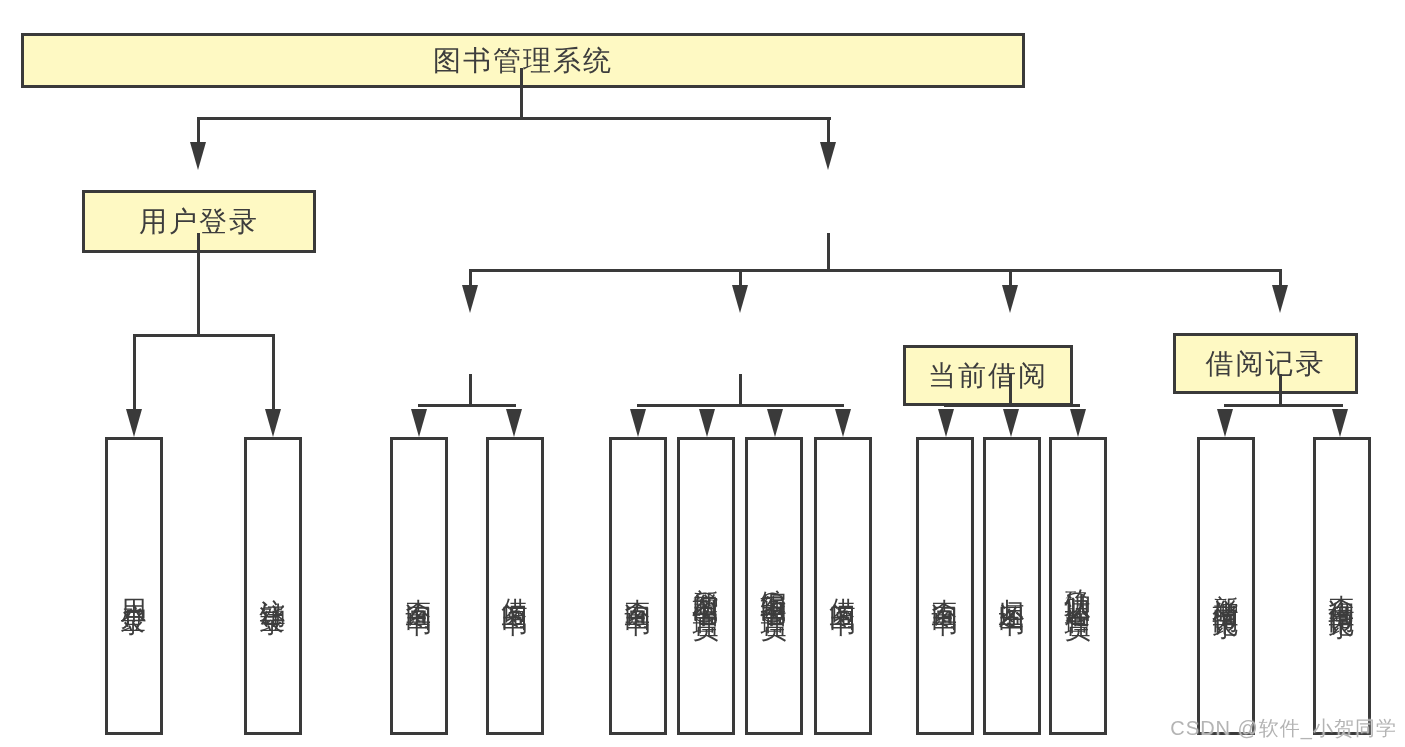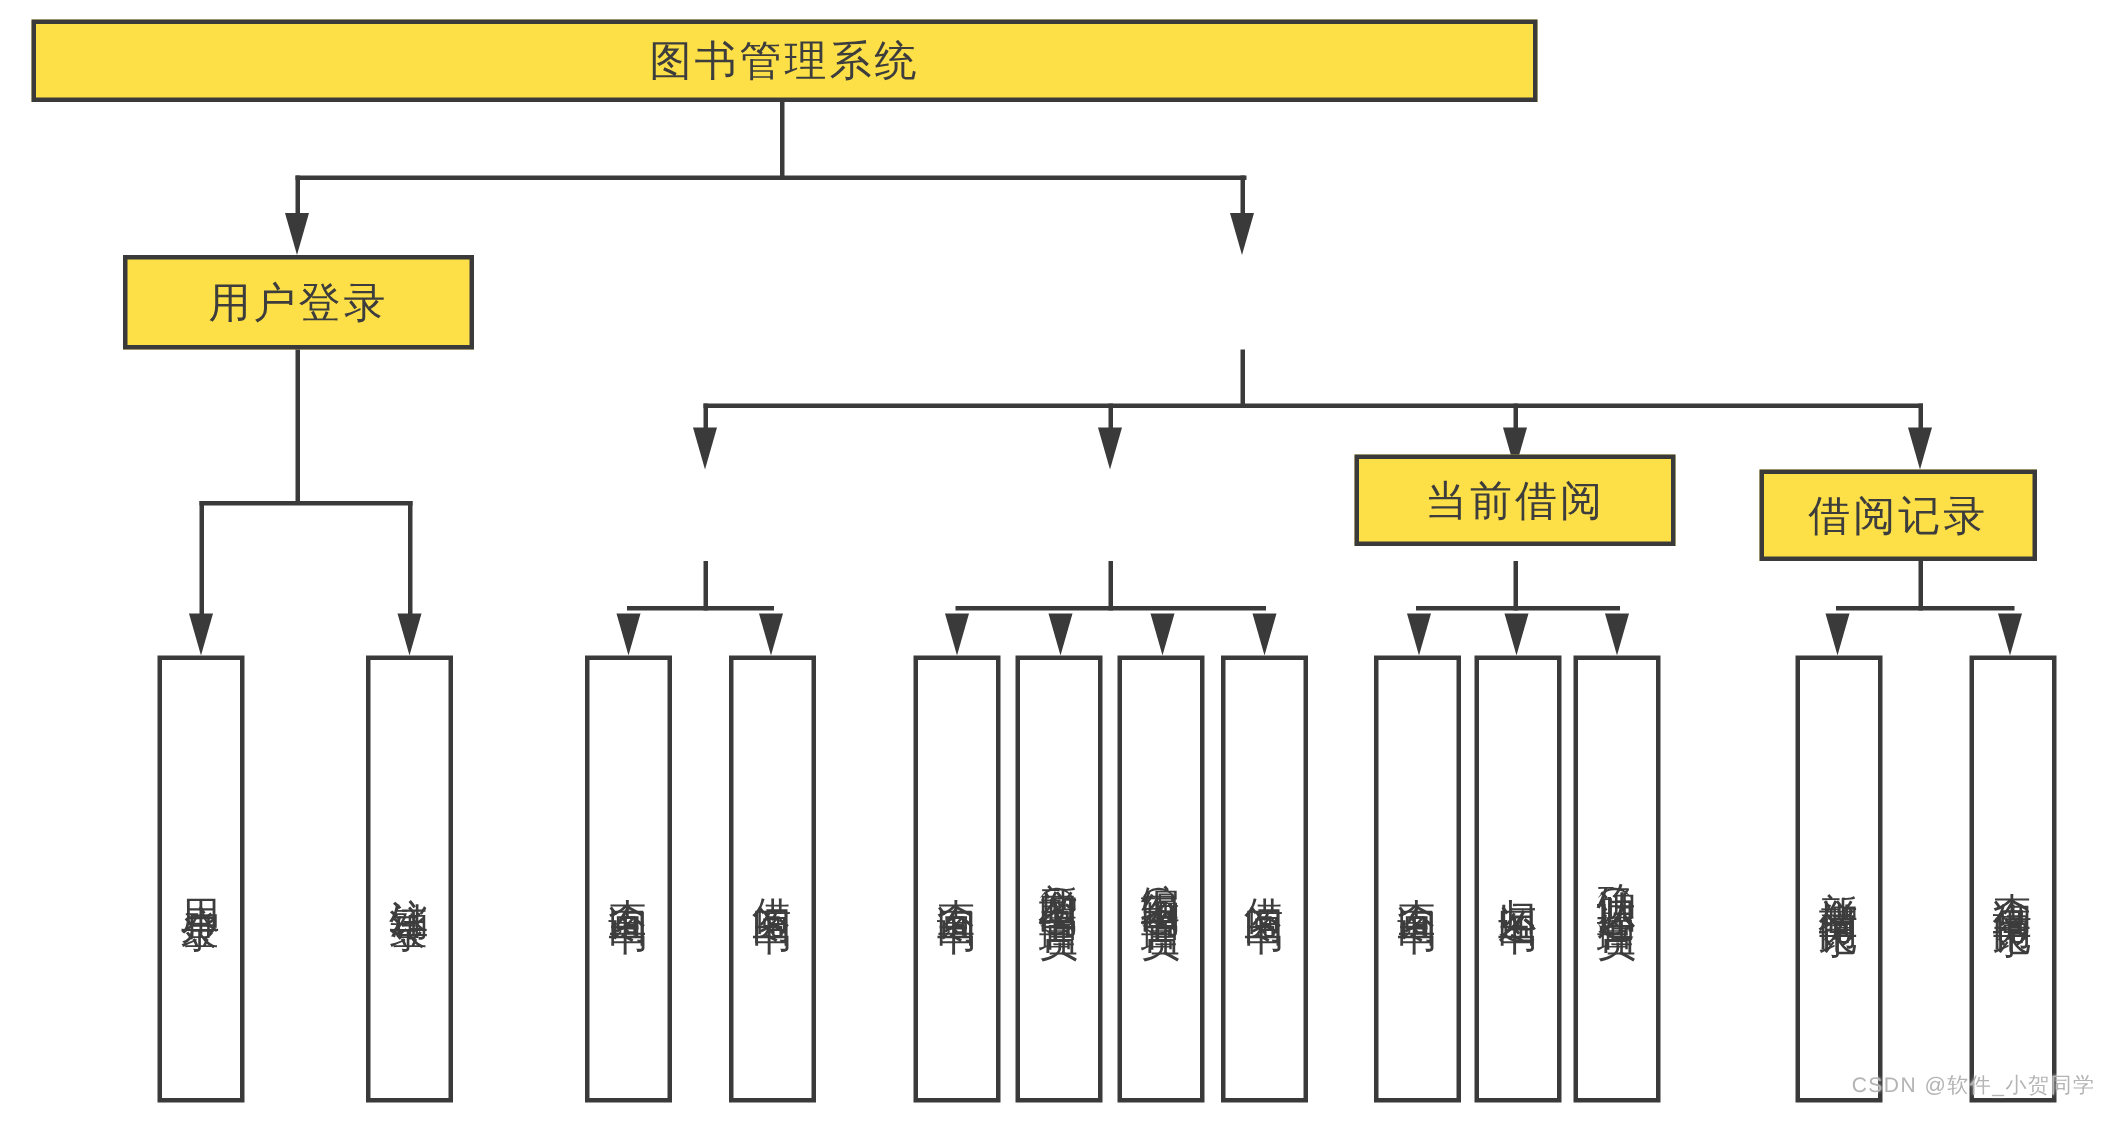--- a/index.html
+++ b/index.html
@@ -1,29 +1,29 @@
 <!DOCTYPE html>
 <html><head>
 <meta charset="utf-8">
 <style>
   html,body{margin:0;padding:0;background:#ffffff;}
   body{font-family:"Liberation Sans", sans-serif;}
   .canvas{position:relative;width:1405px;height:747px;background:#ffffff;overflow:hidden;}
-  .box{position:absolute;border:3px solid #3a3a3a;background:#fde047;box-sizing:border-box;
-       display:flex;align-items:center;justify-content:center;}
+  .box{position:absolute;border:3px solid #3a3a3a;background:#fef9c3;box-sizing:border-box;
+       display:flex;align-items:center;justify-content:center;margin-top:20px;}
   .hlabel{font-size:28px;color:#3d3d3d;letter-spacing:2px;line-height:1;white-space:nowrap;}
   .vleaf{position:absolute;top:437px;width:58px;height:298px;border:3px solid #3a3a3a;
          background:#ffffff;box-sizing:border-box;display:flex;align-items:center;justify-content:center;}
   .vlabel{writing-mode:vertical-rl;text-orientation:mixed;font-size:26px;color:#3d3d3d;
           letter-spacing:4px;line-height:1;white-space:nowrap;}
   .hline{position:absolute;height:3px;background:#3a3a3a;}
   .vline{position:absolute;width:3px;background:#3a3a3a;}
   .arrow{position:absolute;width:0;height:0;border-left:8px solid transparent;
          border-right:8px solid transparent;border-top:28px solid #3a3a3a;}
-  .watermark{position:absolute;top:715px;right:8px;font-size:14px;color:#b4b4b4;
+  .watermark{position:absolute;top:715px;right:8px;font-size:20px;color:#b4b4b4;
              letter-spacing:1px;text-shadow:0 0 2px #ffffff;white-space:nowrap;}
 </style>
 </head>
 <body>
 
 <div class="canvas">
 
   <div class="box" style="left:21px;top:13px;width:1004px;height:55px;">
     <span class="hlabel">图书管理系统</span>
   </div>
@@ -50,21 +50,21 @@
   <div class="hline" style="left:469px;top:269px;width:813px;"></div>
   <div class="vline" style="left:469px;top:269px;height:20px;"></div>
   <div class="arrow" style="left:462px;top:285px;"></div>
   <div class="vline" style="left:739px;top:269px;height:20px;"></div>
   <div class="arrow" style="left:732px;top:285px;"></div>
   <div class="vline" style="left:1009px;top:269px;height:20px;"></div>
   <div class="arrow" style="left:1002px;top:285px;"></div>
   <div class="vline" style="left:1279px;top:269px;height:20px;"></div>
   <div class="arrow" style="left:1272px;top:285px;"></div>
 
-  <div class="box" style="left:903px;top:303px;width:214px;height:61px;">
+  <div class="box" style="left:903px;top:325px;width:170px;height:61px;">
     <span class="hlabel">当前借阅</span>
   </div>
   <div class="box" style="left:1173px;top:313px;width:185px;height:61px;">
     <span class="hlabel">借阅记录</span>
   </div>
 
   <div class="vline" style="left:469px;top:374px;height:33px;"></div>
   <div class="hline" style="left:418px;top:404px;width:98px;"></div>
   <div class="arrow" style="left:411px;top:409px;"></div>
   <div class="arrow" style="left:506px;top:409px;"></div>

